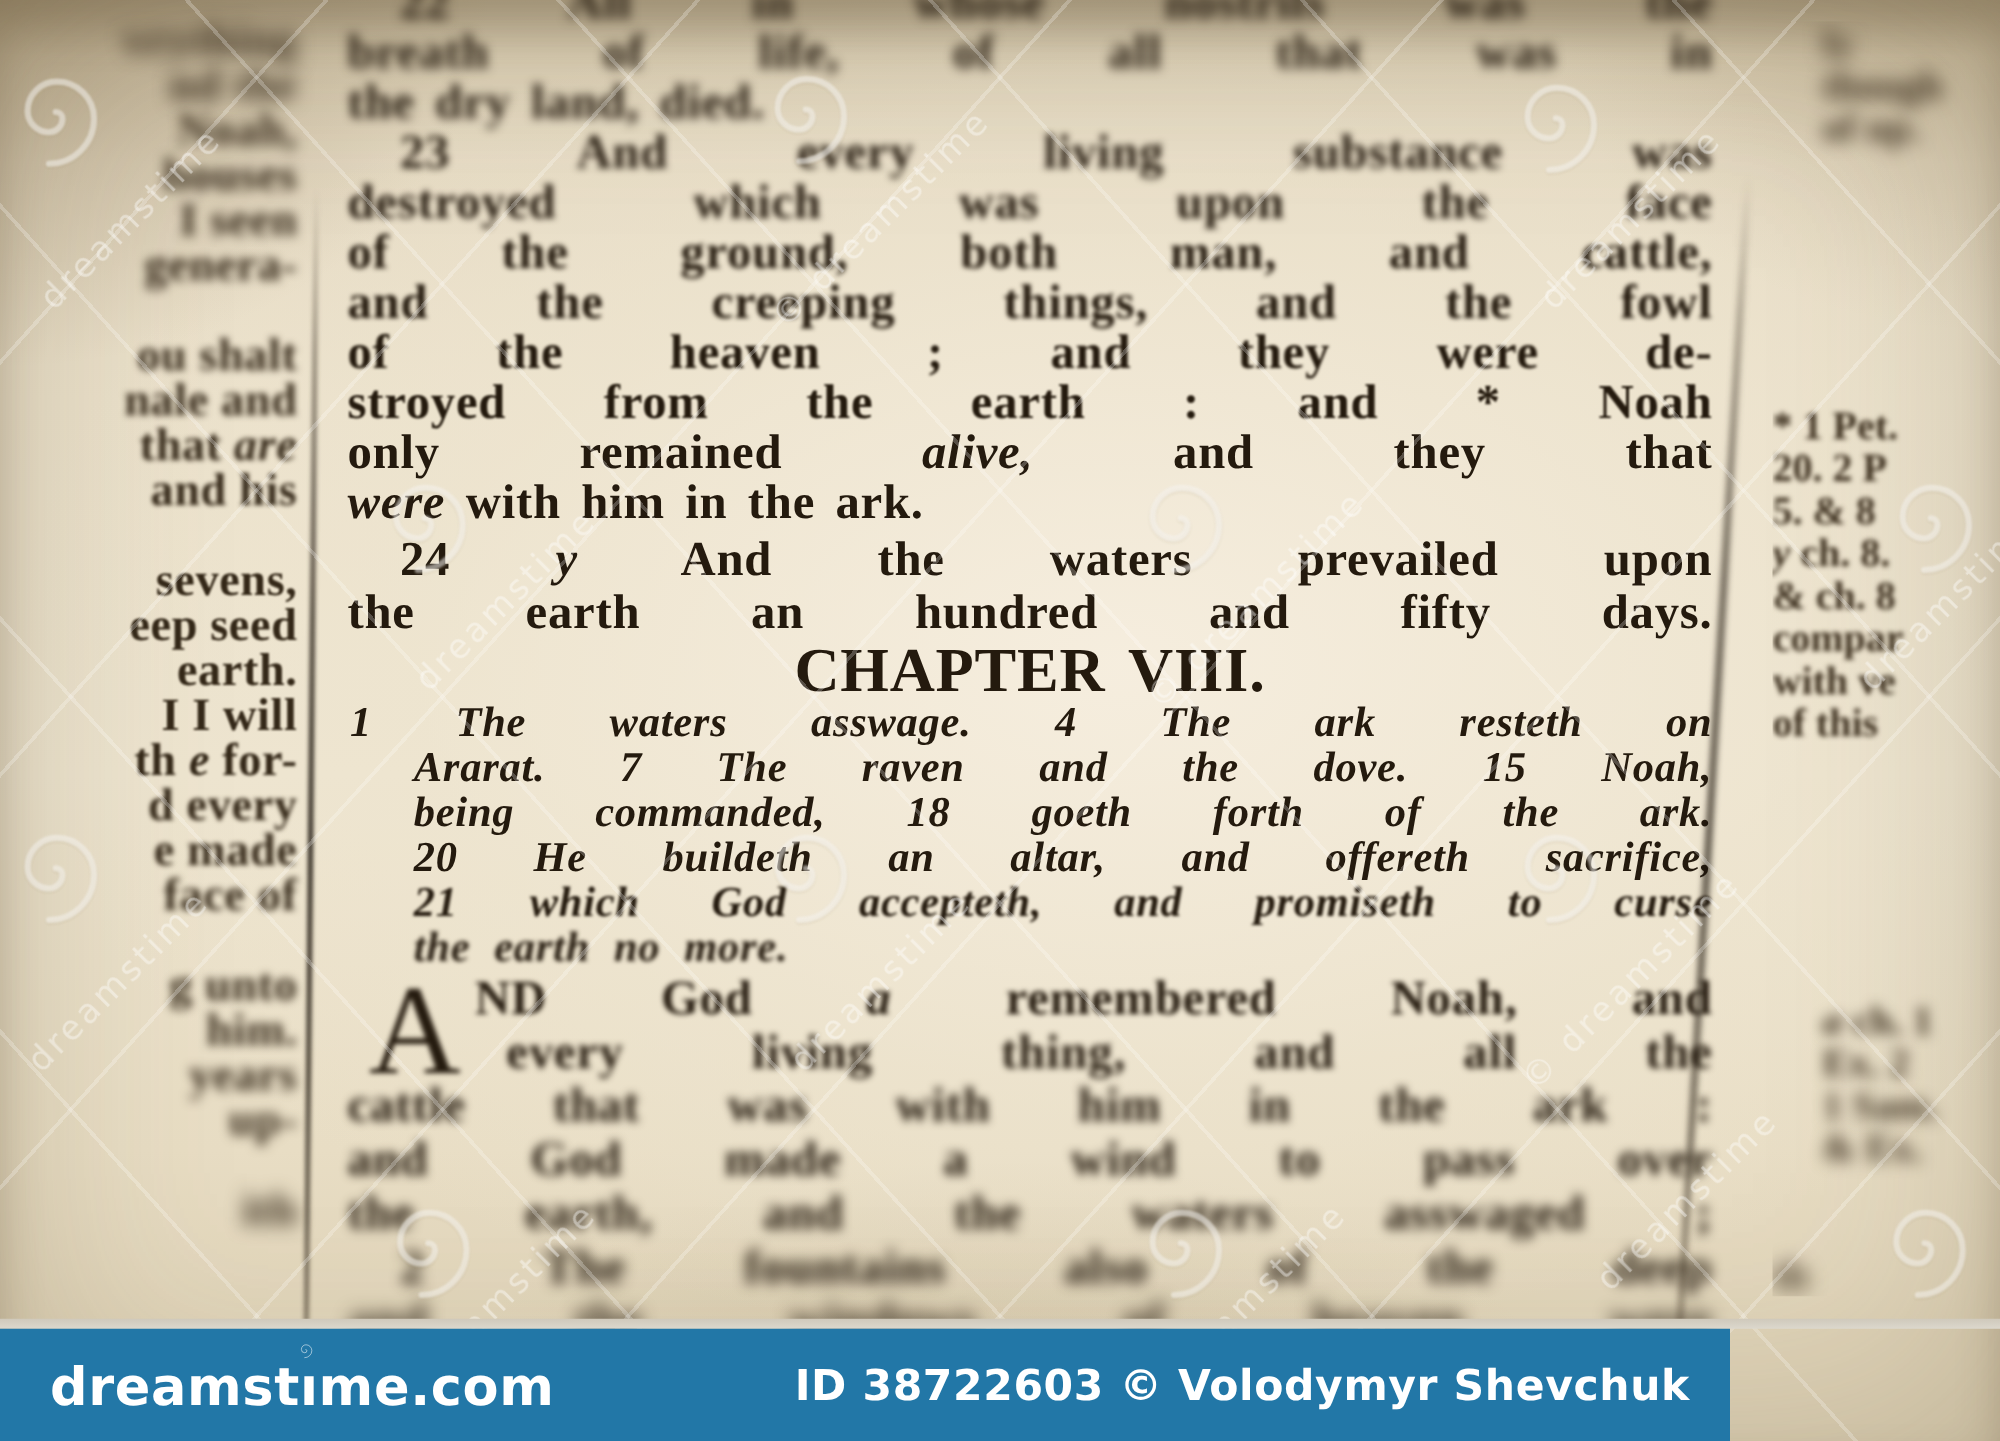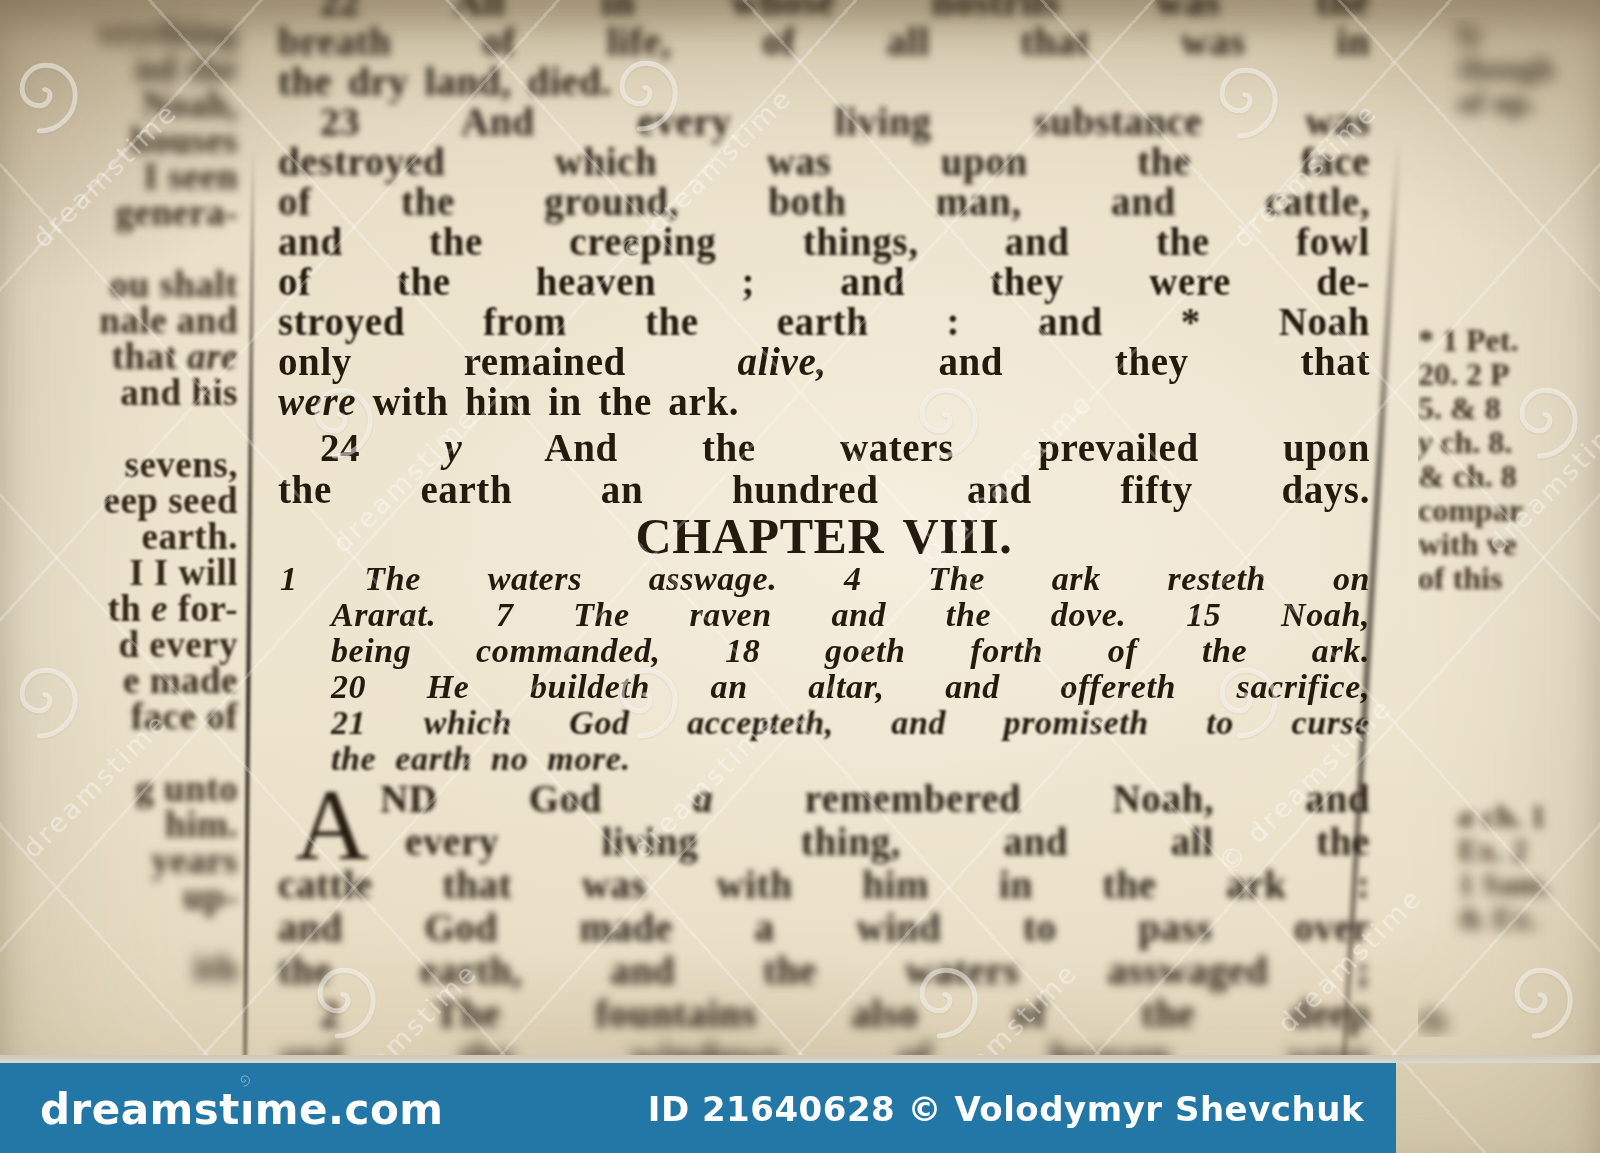--- a/index.html
+++ b/index.html
@@ -60,21 +60,21 @@
        repeating-linear-gradient(-48deg, rgba(255,255,255,0) 0 218px, rgba(255,255,255,.26) 218px 221px);}
   .wm-swirl{position:absolute;width:108px;height:108px;transform:translate(-50%,-50%);
       filter:blur(.7px) drop-shadow(0 1px 1px rgba(140,118,80,.30));opacity:.9;}
   .wm-text{position:absolute;transform:translate(-50%,-50%) rotate(-45deg);
       font-family:"DejaVu Sans","Liberation Sans",sans-serif;font-size:27px;letter-spacing:3px;
       color:rgba(255,255,255,.42);filter:blur(.4px);white-space:nowrap;}
   
   #bar-strip{position:absolute;left:0;top:1055px;width:1600px;height:8px;
       background:linear-gradient(180deg,#cfc9bb,#dcd8cd);}
   #wm-bar{position:absolute;left:0;top:1063px;width:1384px;height:90px;background:#2277a7;
-      font-family:"DejaVu Sans","Liberation Sans",sans-serif;color:#fff;padding-left:12px;}
+      font-family:"DejaVu Sans","Liberation Sans",sans-serif;color:#fff;}
   #logo{position:absolute;left:40px;top:0;height:90px;line-height:94px;font-size:42px;
       font-weight:bold;letter-spacing:.5px;}
   #logo .ii{position:relative;display:inline-block;}
   #logo .idot{position:absolute;left:-3px;top:9px;width:17px;height:17px;}
   #credit{position:absolute;right:32px;top:0;height:90px;line-height:92px;font-size:34px;font-weight:bold;letter-spacing:.5px;}
   i{font-style:italic;}
 </style>
 </head>
 <body>
 
@@ -227,21 +227,21 @@
       <span class="wm-text" style="left: 405px; top: 1035px;">dreamstime</span>
       <span class="wm-text" style="left: 1005px; top: 1035px;">dreamstime</span>
       <span class="wm-text" style="left: 1350px; top: 960px;">dreamstime</span>
     </div>
 
   <div id="bar-strip"></div>
   <div id="wm-bar">
     <div id="logo">dreamst<span class="ii">ı<svg class="idot" viewBox="0 0 120 120">
             <use href="#spiral" style="stroke:#fff"></use>
           </svg></span>me.com</div>
-    <div id="credit">ID 21640628 © Volodymyr Shevchuk</div>
+    <div id="credit">ID 38722603 © Volodymyr Shevchuk</div>
   </div>
 
   <svg width="0" height="0" style="position:absolute">
     <defs>
       <g id="spiral">
         <path d="M54 54 a6 6 0 0 1 6 6 a12 12 0 0 1 -12 12 a19 19 0 0 1 -19 -19 a26 26 0 0 1 26 -26 a33 33 0 0 1 33 33 a40 40 0 0 1 -40 40" fill="none" stroke="rgba(255,255,255,.55)" stroke-width="5.5" stroke-linecap="round"></path>
       </g>
     </defs>
   </svg>
 </div>

